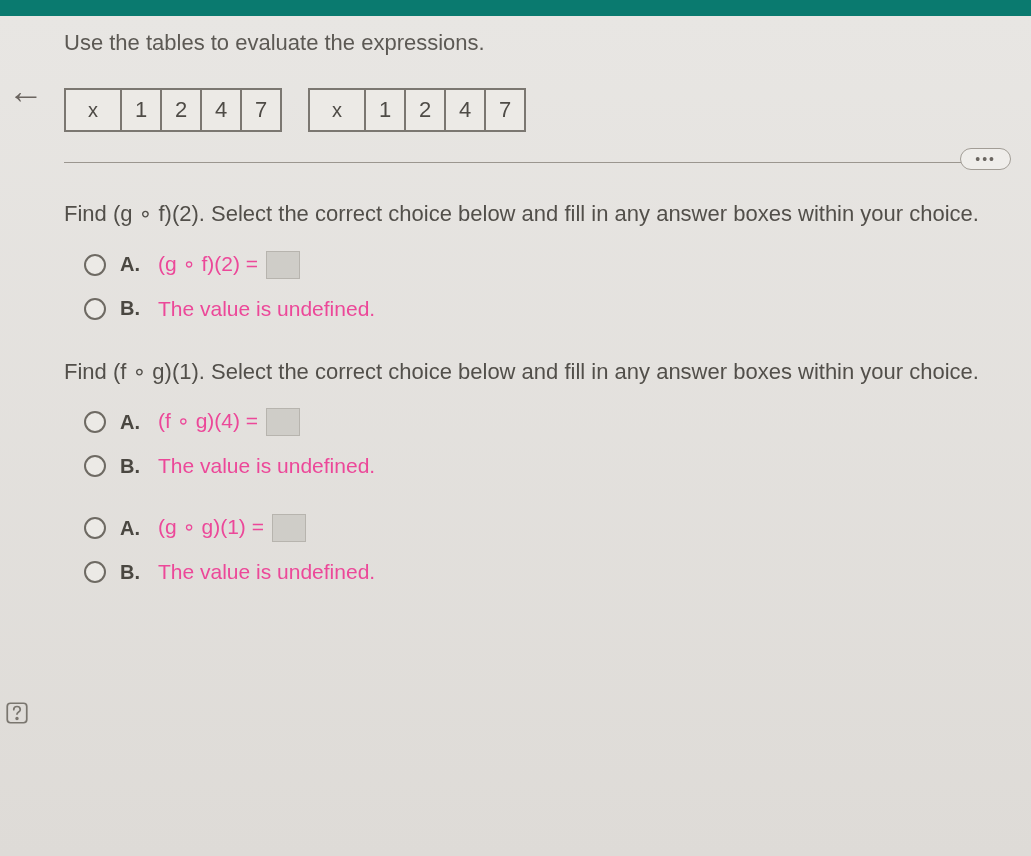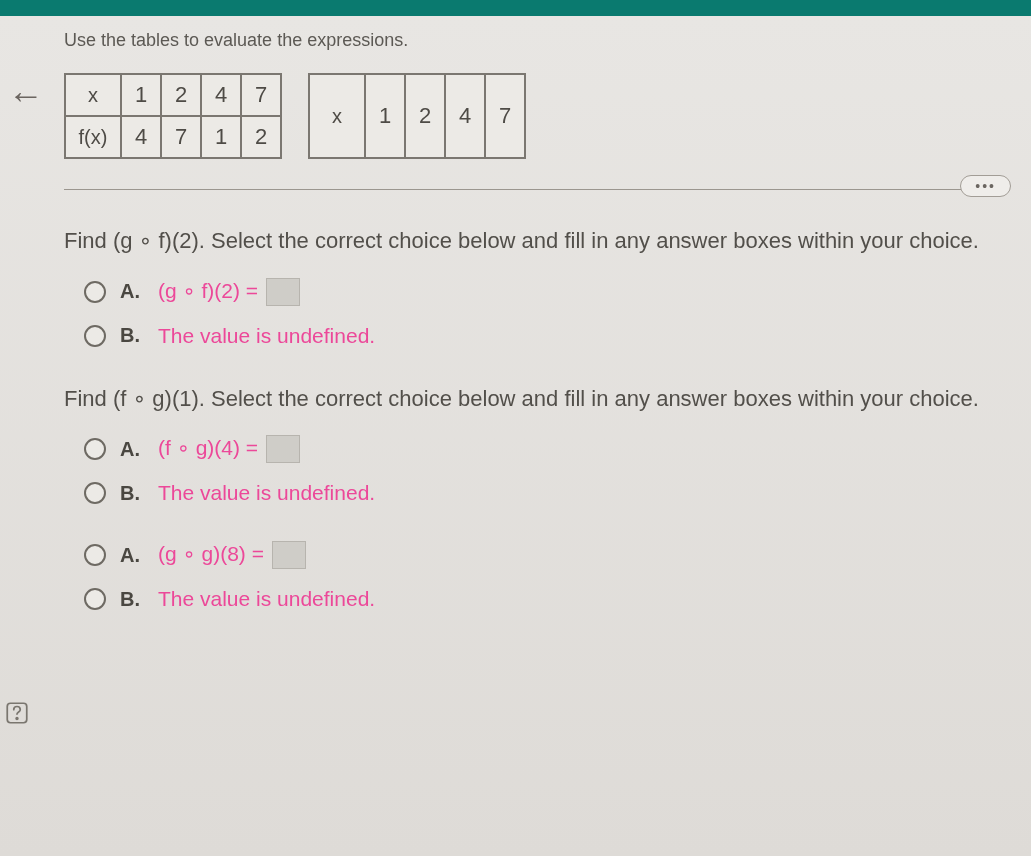--- a/index.html
+++ b/index.html
@@ -21,23 +21,23 @@
       font-weight: 300;
     }
     .content {
       position: absolute;
       left: 60px;
       top: 30px;
       right: 20px;
       padding: 0 4px;
     }
     .instruction {
-      font-size: 18px;
+      font-size: 22px;
       color: #5c5954;
-      margin-bottom: 22px;
+      margin-bottom: 32px;
     }
     .tables-row {
       display: flex;
       gap: 26px;
       margin-bottom: 30px;
     }
     table.data-table {
       border-collapse: collapse;
     }
     table.data-table td {
@@ -138,50 +138,43 @@
     <path d="M9 9a3 3 0 0 1 6 0c0 2-3 2-3 4" stroke-linecap="round"></path>
     <circle cx="12" cy="17" r="0.8" fill="#7a766f"></circle>
   </svg>
 </div>
 
 <div class="content">
 
   <div class="instruction">Use the tables to evaluate the expressions.</div>
 
   <div class="tables-row">
-    <table class="data-table">
-      <tbody>
-          <tr>
-        <td class="row-label">x</td>
-        <td>1</td>
-        <td>2</td>
-        <td>4</td>
-        <td>7</td>
-      </tr>
-      <tr>
-        <td class="row-label">f(x)</td>
-        <td>4</td>
-        <td>7</td>
-        <td>1</td>
-        <td>2</td>
-      </tr>
-    </tbody>
-      </table>
-
     <table class="data-table">
       <tbody>
           <tr>
         <td class="row-label">x</td>
         <td>1</td>
         <td>2</td>
         <td>4</td>
         <td>7</td>
       </tr>
     </tbody>
       </table>
+
+    <table class="data-table">
+      <tbody>
+          <tr>
+        <td class="row-label">x</td>
+        <td>1</td>
+        <td>2</td>
+        <td>4</td>
+        <td>7</td>
+      </tr>
+    </tbody>
+      </table>
   </div>
 
   <div class="divider-wrap">
     <hr class="divider">
     <div class="dots-badge">•••</div>
   </div>
 
   <div class="question-block">
     <div class="prompt">Find (g ∘ f)(2). Select the correct choice below and fill in any answer boxes within your choice.</div>
     <div class="choice">
@@ -214,21 +207,21 @@
       <span class="choice-label">B.</span>
       <span class="choice-text">The value is undefined.</span>
     </div>
   </div>
 
   <div class="question-block">
     <div class="choice">
       <div class="radio"></div>
       <span class="choice-label">A.</span>
       <span class="choice-text">
-        <span>(g ∘ g)(8) =</span>
+        <span>(g ∘ g)(1) =</span>
         <span class="answer-box"></span>
       </span>
     </div>
     <div class="choice">
       <div class="radio"></div>
       <span class="choice-label">B.</span>
       <span class="choice-text">The value is undefined.</span>
     </div>
   </div>
 

